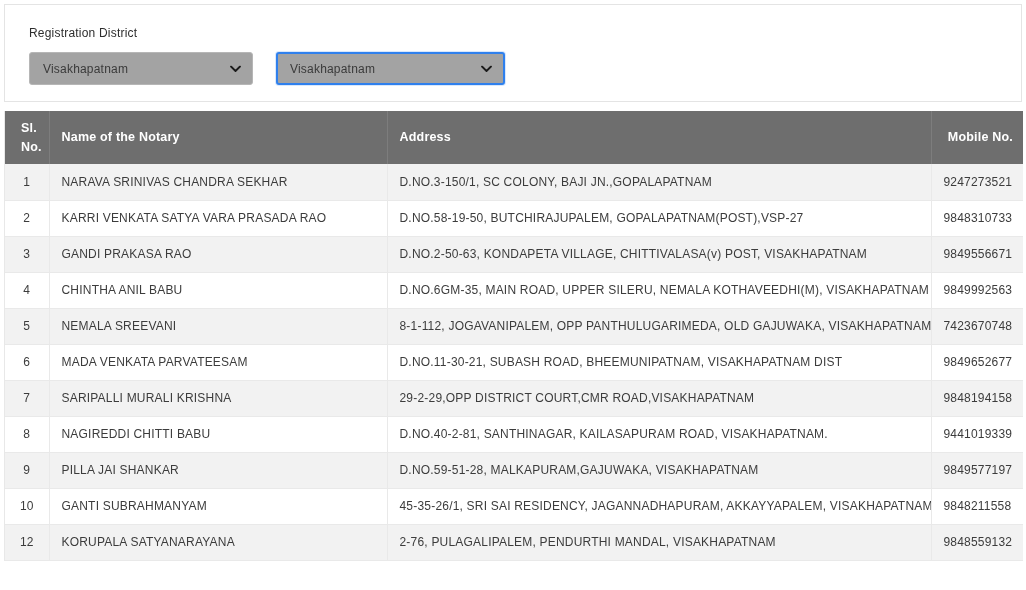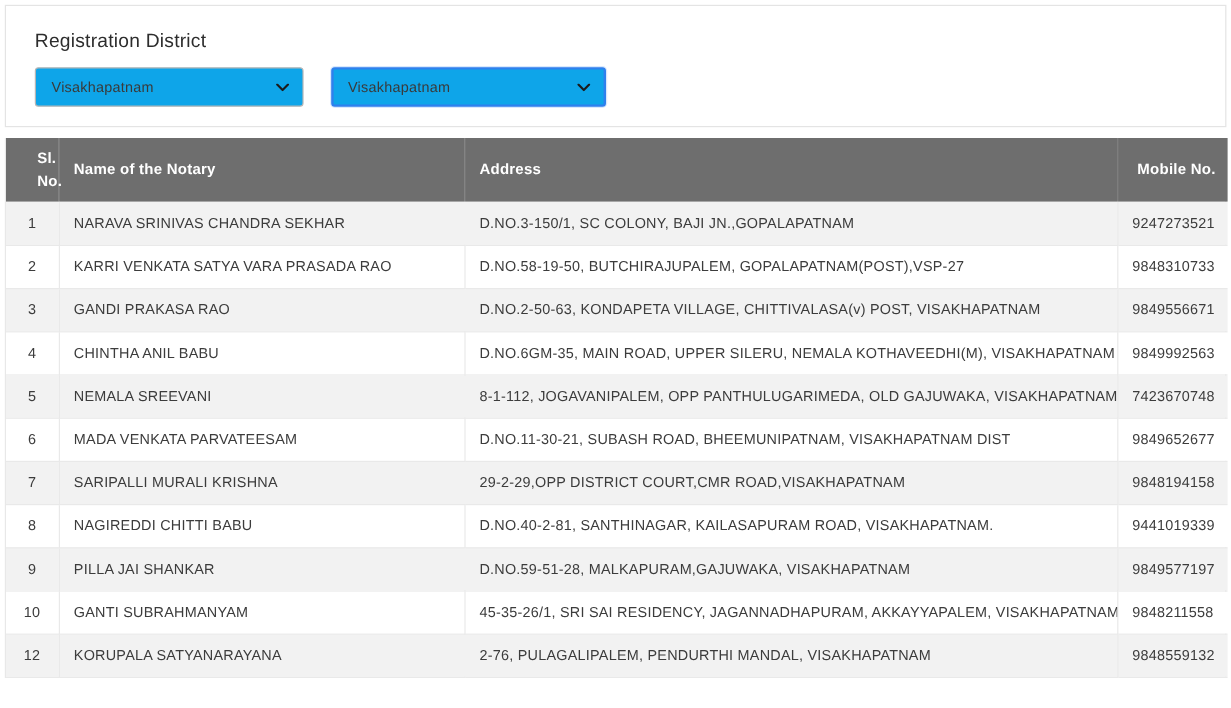--- a/index.html
+++ b/index.html
@@ -11,34 +11,34 @@
     letter-spacing: 0.2px;
   }
 
   
   .filter-panel {
     margin: 4px 4px 9px 4px;
     border: 1px solid #e4e4e4;
     padding: 21px 24px 16px 24px;
   }
   .filter-label {
-    font-size: 16px;
+    font-size: 12px;
     color: #2d2d2d;
     font-weight: 500;
   }
   .selects-row {
     display: flex;
     gap: 23px;
     margin-top: 12px;
   }
   .select-box {
     position: relative;
     width: 224px;
     height: 33px;
-    background: #0ea5e9;
+    background: #a3a3a3;
     border: 1px solid #b6b6b6;
     border-radius: 3px;
     display: flex;
     align-items: center;
     padding: 0 30px 0 13px;
     font-size: 12px;
     color: #3a3a3a;
     cursor: pointer;
   }
   .select-box.focused {
@@ -77,21 +77,21 @@
     font-size: 12.5px;
     font-weight: 600;
     text-align: left;
     vertical-align: middle;
     height: 53px;
     padding: 8px 10px 8px 12px;
     border-right: 1px solid #7d7d7d;
     line-height: 1.45;
   }
   thead th:last-child { border-right: none; text-align: right; }
-  thead th.th-sl { padding-left: 26px; padding-right: 6px; }
+  thead th.th-sl { padding-left: 16px; padding-right: 6px; }
 
   tbody td {
     font-size: 12px;
     color: #3c3c3c;
     height: 36px;
     padding: 9px 10px 9px 12px;
     vertical-align: middle;
     border-bottom: 1px solid #e9e9e9;
     border-right: 1px solid #e9e9e9;
     white-space: nowrap;

